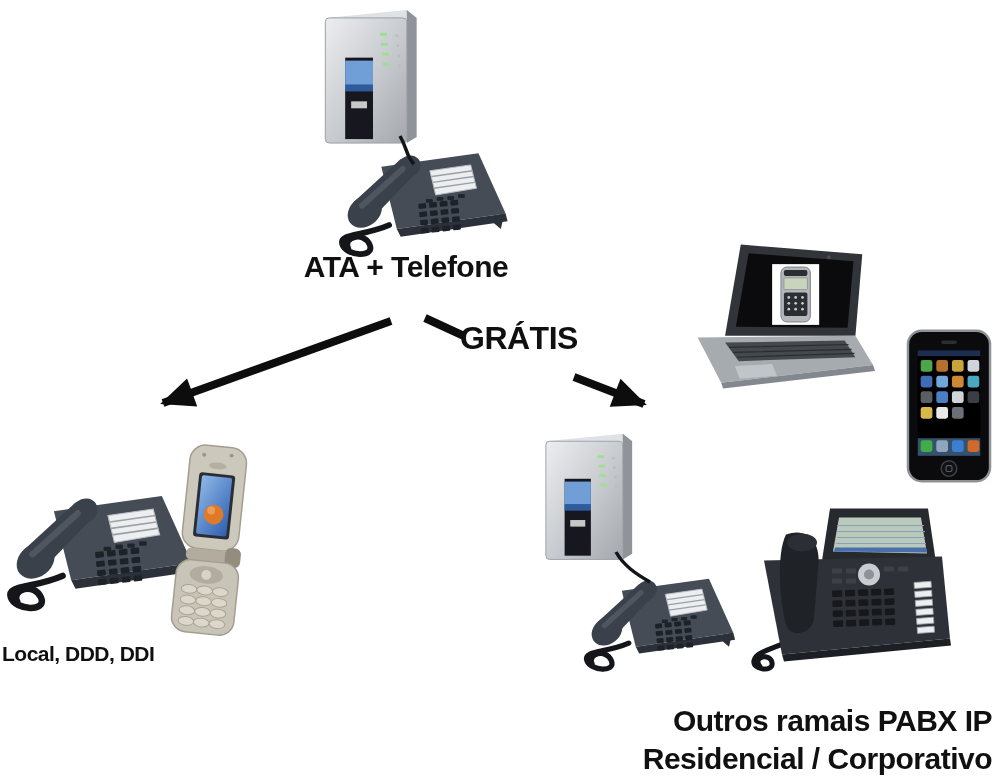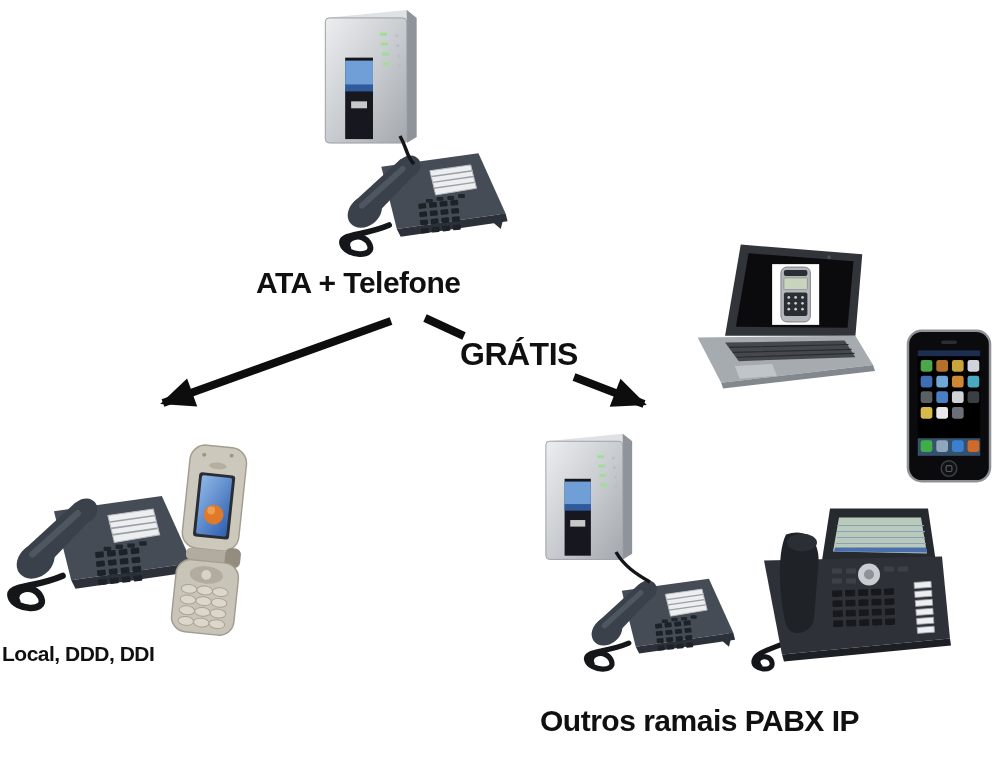--- a/index.html
+++ b/index.html
@@ -5,24 +5,24 @@
   html,body{margin:0;padding:0;background:#ffffff;}
   .canvas{
     position:relative;width:1000px;height:780px;background:#ffffff;overflow:hidden;
     font-family:"Liberation Sans",sans-serif;
   }
   .abs{position:absolute;}
   .label{
     position:absolute;color:#101010;font-weight:700;letter-spacing:-0.5px;
     font-family:"Liberation Sans",sans-serif;white-space:nowrap;
   }
-  .label-top{left:256px;top:266px;width:300px;text-align:left;font-size:30px;}
-  .label-gratis{left:460px;top:336px;font-size:32px;}
+  .label-top{left:256px;top:250px;width:300px;text-align:center;font-size:30px;}
+  .label-gratis{left:460px;top:320px;font-size:32px;}
   .label-local{left:2px;top:642px;font-size:21px;}
-  .label-outros{left:540px;top:702px;width:452px;text-align:left;font-size:30px;line-height:38px;white-space:normal;}
+  .label-outros{left:540px;top:702px;width:452px;text-align:right;font-size:30px;line-height:38px;white-space:normal;}
   svg{display:block;}
   .overlay{position:absolute;left:0;top:0;pointer-events:none;}
 </style>
 </head>
 <body>
 
 <div class="canvas">
 
   <svg class="abs" style="left:306px;top:6px;" width="130" height="144" viewBox="0 0 120 145">
     <defs>
@@ -90,20 +90,21 @@
       <ellipse cx="78" cy="40" rx="13" ry="11" transform="rotate(-38 78 40)"></ellipse>
     </g>
     <path d="M30,80 L72,42" stroke="#4e565f" stroke-width="6" stroke-linecap="round"></path>
   </svg>
 
   <div class="label label-top">ATA + Telefone</div>
   <div class="label label-gratis">GRÁTIS</div>
   <div class="label label-local">Local, DDD, DDI</div>
   <div class="label label-outros">
     <div>Outros ramais PABX IP</div>
+    <div>Residencial / Corporativo</div>
   </div>
 
   <svg class="abs" style="left:680px;top:240px;" width="196" height="158" viewBox="0 0 200 160">
     <polygon points="62,4 186,14 179,97 46,97" fill="#313438"></polygon>
     <polygon points="70,13 177,21 171,89 57,88" fill="#0b0b0d"></polygon>
     <circle cx="152" cy="17" r="2" fill="#4a4e54"></circle>
     <g>
       <rect x="94" y="24" width="48" height="62" fill="#ffffff"></rect>
       <rect x="103" y="27" width="30" height="56" rx="6" fill="#b4b8bd" stroke="#7c8186" stroke-width="1"></rect>
       <rect x="106" y="30" width="24" height="6" rx="2" fill="#2b2e33"></rect>

